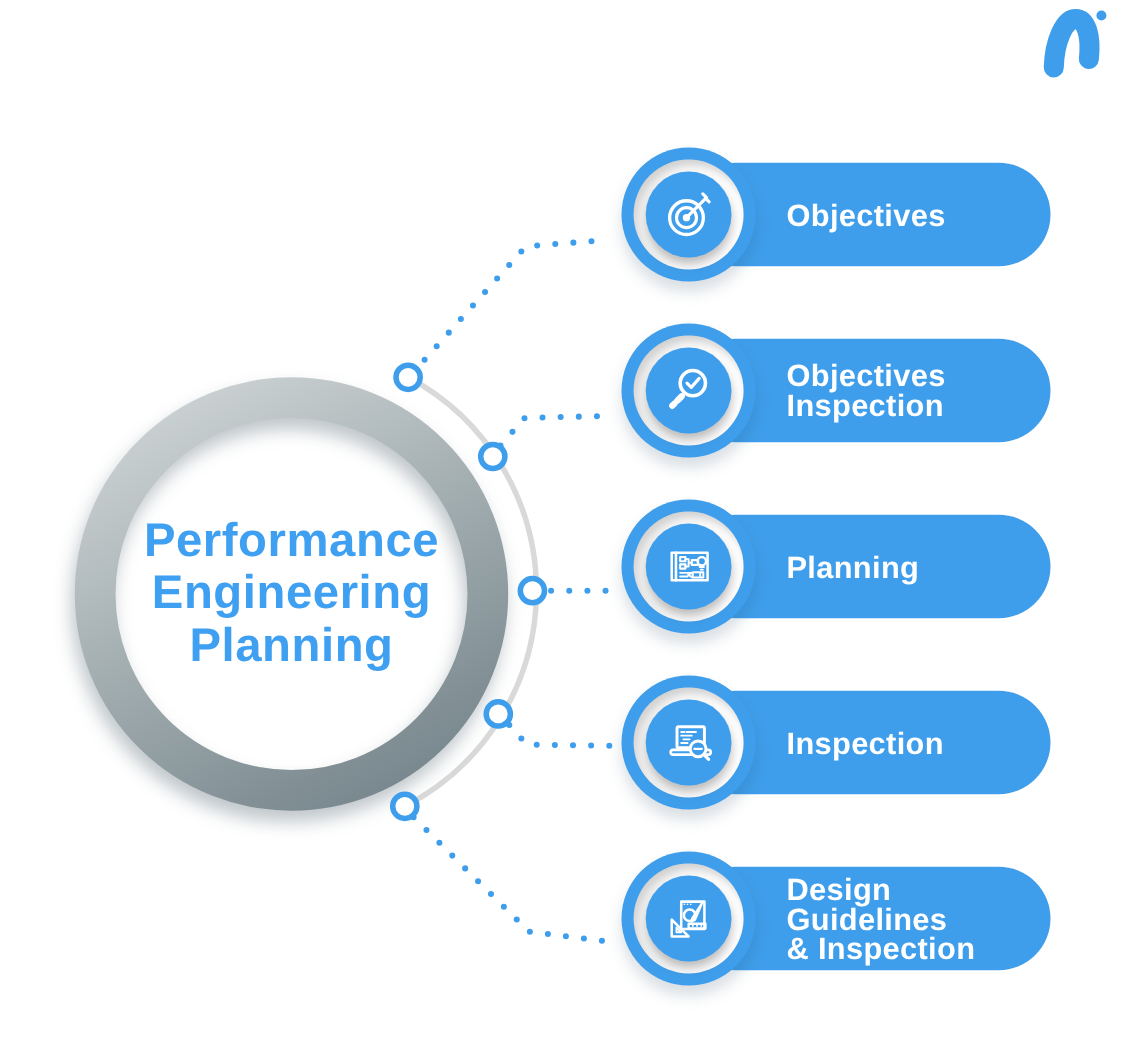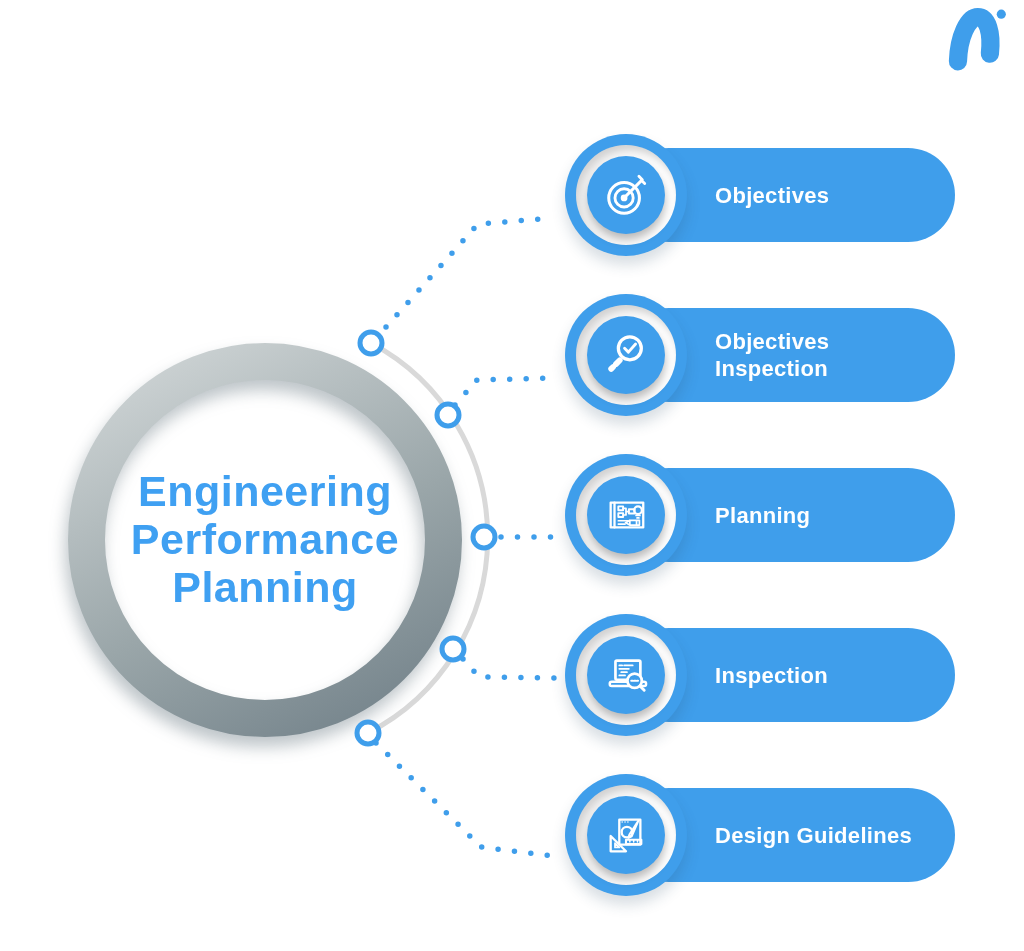--- a/index.html
+++ b/index.html
@@ -34,21 +34,21 @@
   }
   .row .badge-disc {
     position:absolute; left:22px; top:22px; width:78px; height:78px;
     border-radius:50%; background:#3F9EEB;
     box-shadow:0 6px 10px rgba(0,0,0,0.28);
     display:flex; align-items:center; justify-content:center;
   }
   .row .label {
     position:absolute; left:150px; top:0; width:238px; height:122px;
     display:flex; flex-direction:column; justify-content:center;
-    color:#ffffff; font-size:22px; font-weight:bold; line-height:27px;
+    color:#ffffff; font-size:28px; font-weight:bold; line-height:27px;
     letter-spacing:0.3px;
   }
   .icon { display:block; }
 </style>
 </head>
 <body>
 
 <div class="canvas">
 
   <svg class="decor" width="1024" height="951" viewBox="0 0 1024 951">
@@ -80,22 +80,22 @@
       <circle cx="368" cy="733" r="11"></circle>
     </g>
   </svg>
 
   <svg class="logo" viewBox="0 0 100 100">
     <path d="M 21 78 C 22 46 34 20 47 20 C 60 20 66 40 63 68" fill="none" stroke="#3F9EEB" stroke-width="24" stroke-linecap="round"></path>
     <circle cx="78" cy="16" r="6" fill="#3F9EEB"></circle>
   </svg>
 
   <div class="title">
+    <div>Performance</div>
     <div>Engineering</div>
-    <div>Performance</div>
     <div>Planning</div>
   </div>
 
   <div class="row" style="top:134px">
     <div class="pill"></div>
     <div class="badge">
       <div class="badge-white"></div>
       <div class="badge-disc">
         <svg class="icon" width="46" height="46" viewBox="0 0 48 48" fill="none" stroke="#ffffff" stroke-linecap="round" stroke-linejoin="round">
           <circle cx="22" cy="27" r="16" stroke-width="3.2"></circle>
@@ -189,16 +189,17 @@
           <path d="M37 9 L27.5 23.5 L26.5 27 L30 25.5 Z" stroke-width="2"></path>
           <rect x="24" y="29" width="16" height="4.5" stroke-width="2.2"></rect>
           <path d="M28 29 v2.2 M32 29 v2.2 M36 29 v2.2" stroke-width="1.6"></path>
           <path d="M8 25 V41 H24 Z" stroke-width="2.4"></path>
           <path d="M12.5 32.5 V37 H17 Z" stroke-width="1.8"></path>
         </svg>
       </div>
     </div>
     <div class="label">
       <span>Design Guidelines</span>
+      <span>&amp; Inspection</span>
     </div>
   </div>
 
 </div>
 
 </body></html>

